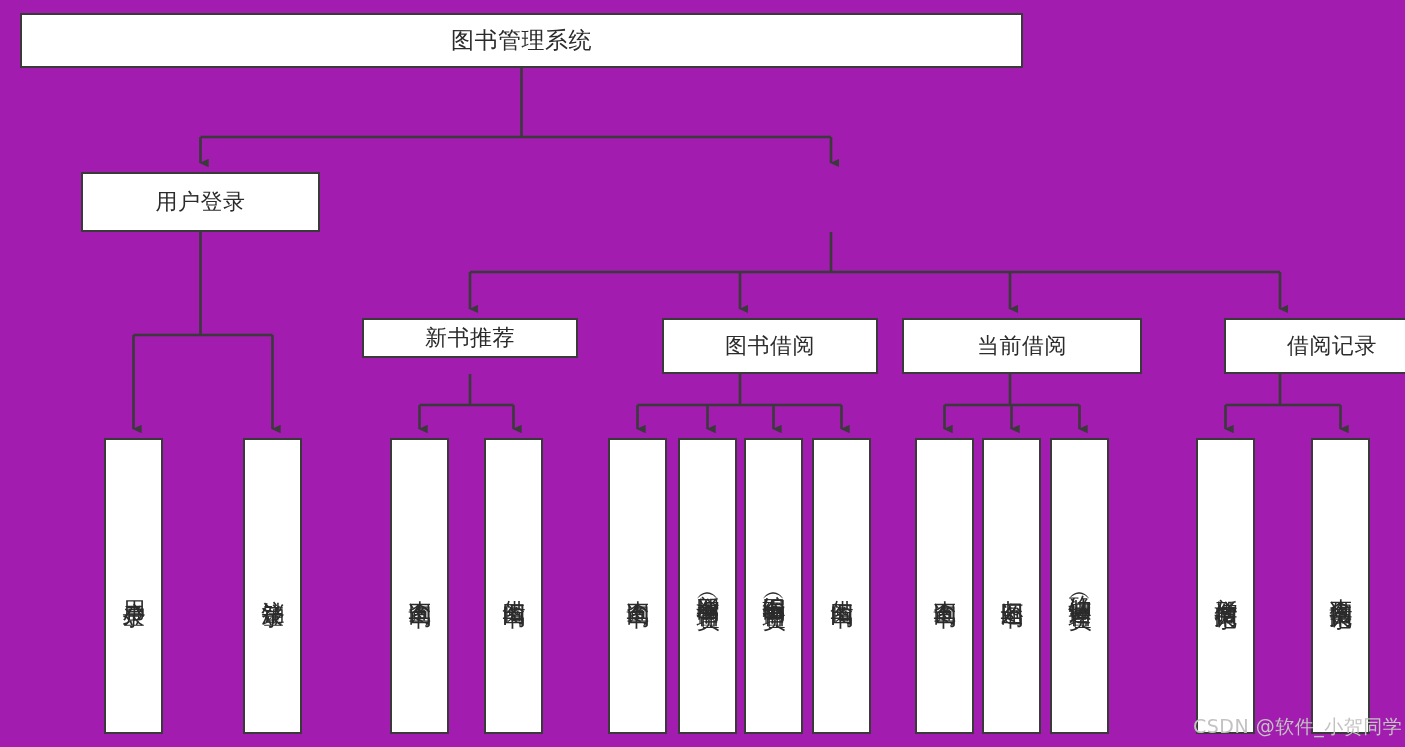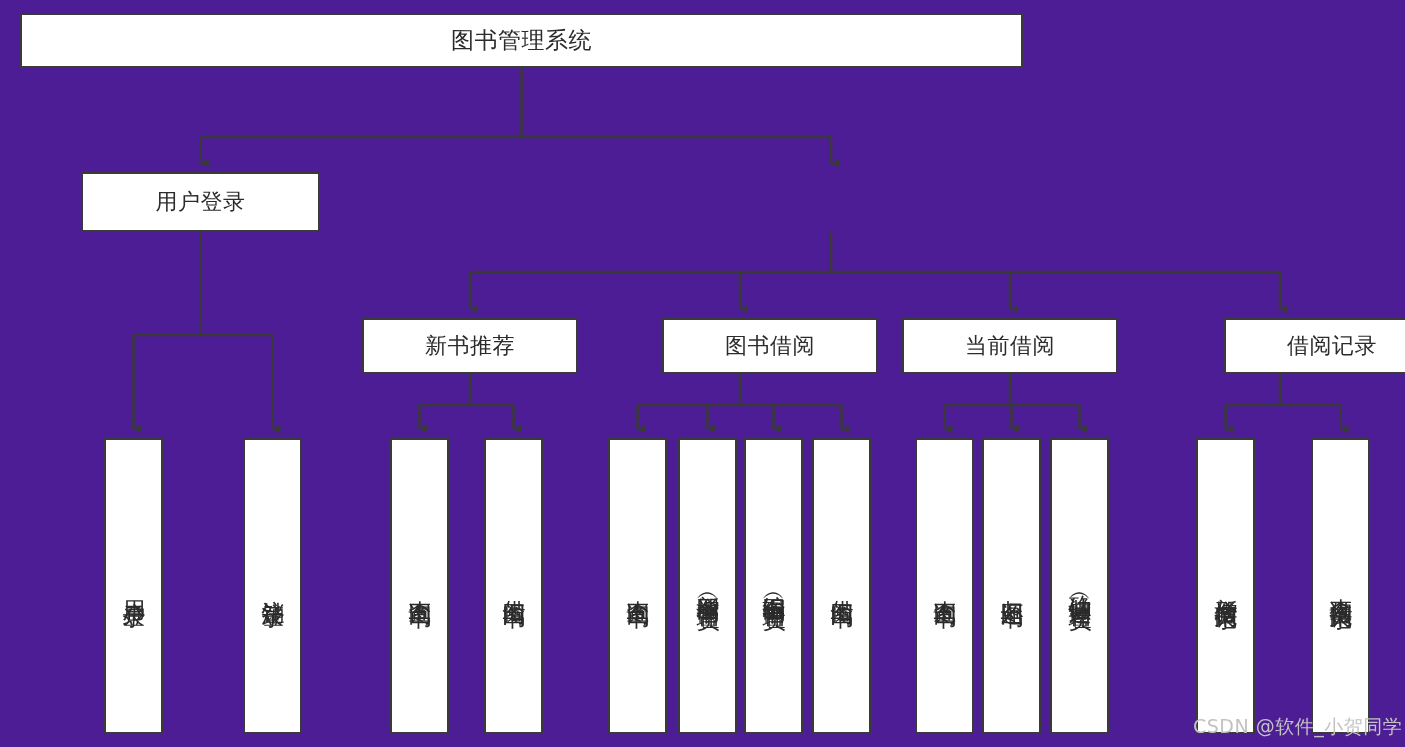--- a/index.html
+++ b/index.html
@@ -8,21 +8,21 @@
     padding: 0;
     background: #ffffff;
   }
   body {
     font-family: "DejaVu Sans", "Liberation Sans", sans-serif;
   }
   #diagram-root {
     position: relative;
     width: 1405px;
     height: 747px;
-    background: #4c1d95;
+    background: #a21caf;
     overflow: hidden;
   }
   #diagram-svg {
     position: absolute;
     left: 0;
     top: 0;
     width: 1405px;
     height: 747px;
   }
   .node {
@@ -127,29 +127,29 @@
 
   <div class="node h-node root-node" style="left:20px; top:13px; width:1003px; height:55px;">
     <span class="node-label">图书管理系统</span>
   </div>
 
   <div class="node h-node" style="left:81px; top:172px; width:239px; height:60px;">
     <span class="node-label">用户登录</span>
   </div>
 
 
-  <div class="node h-node" style="left:362px; top:318px; width:216px; height:56px;">
+  <div class="node h-node" style="left:362px; top:318px; width:216px; height:40px;">
     <span class="node-label">新书推荐</span>
   </div>
 
   <div class="node h-node" style="left:632px; top:318px; width:216px; height:56px;margin-left:30px;">
     <span class="node-label">图书借阅</span>
   </div>
 
-  <div class="node h-node" style="left:902px; top:318px; width:216px; height:56px;">
+  <div class="node h-node" style="left:902px; top:318px; width:240px; height:56px;">
     <span class="node-label">当前借阅</span>
   </div>
 
   <div class="node h-node" style="left:1224px; top:318px; width:216px; height:56px;">
     <span class="node-label">借阅记录</span>
   </div>
 
   <div class="node v-node" style="left:104px; top:438px; width:59px; height:296px;">
     <span class="node-label">用户登录</span>
   </div>

